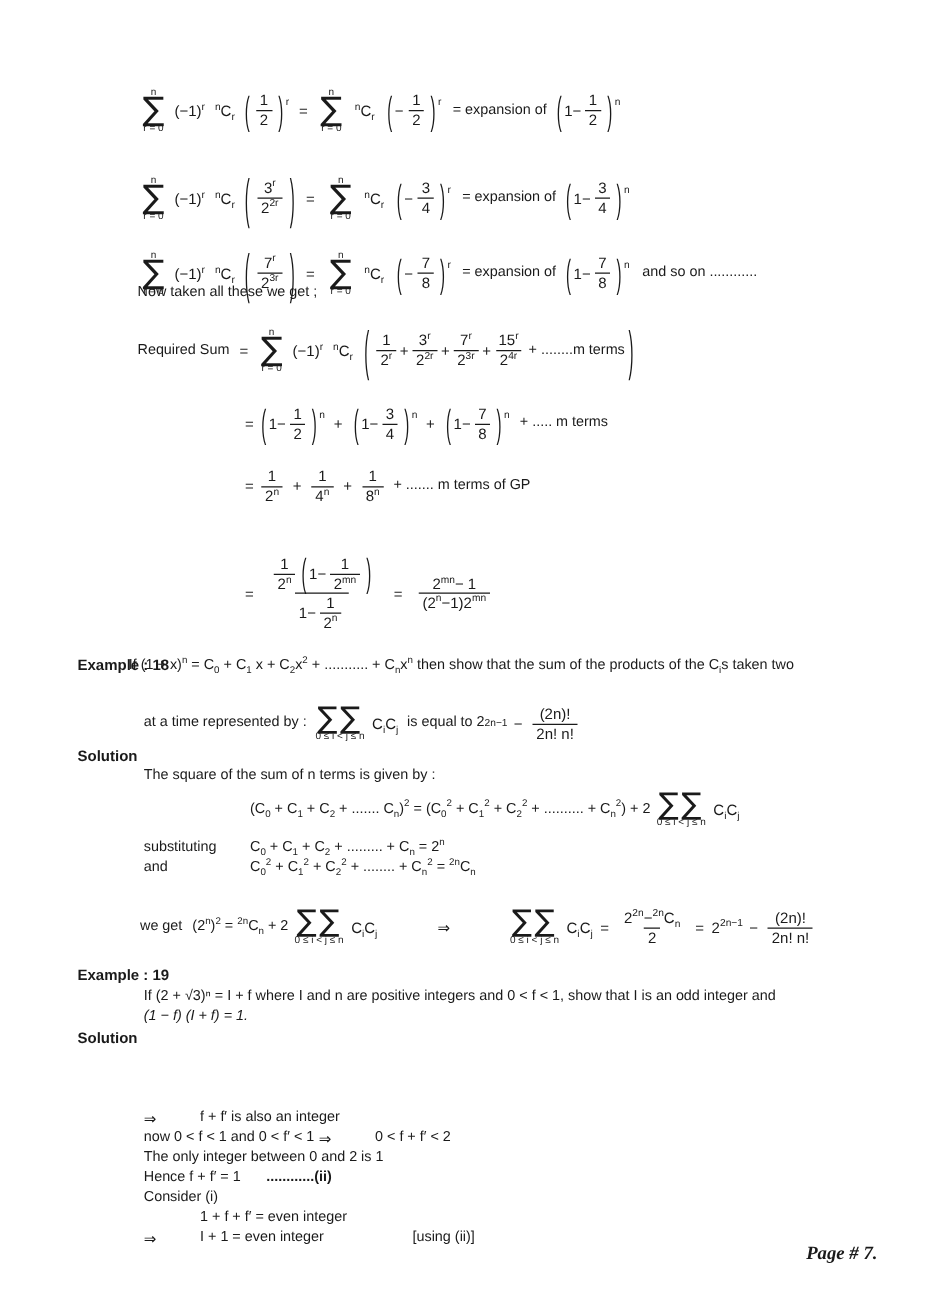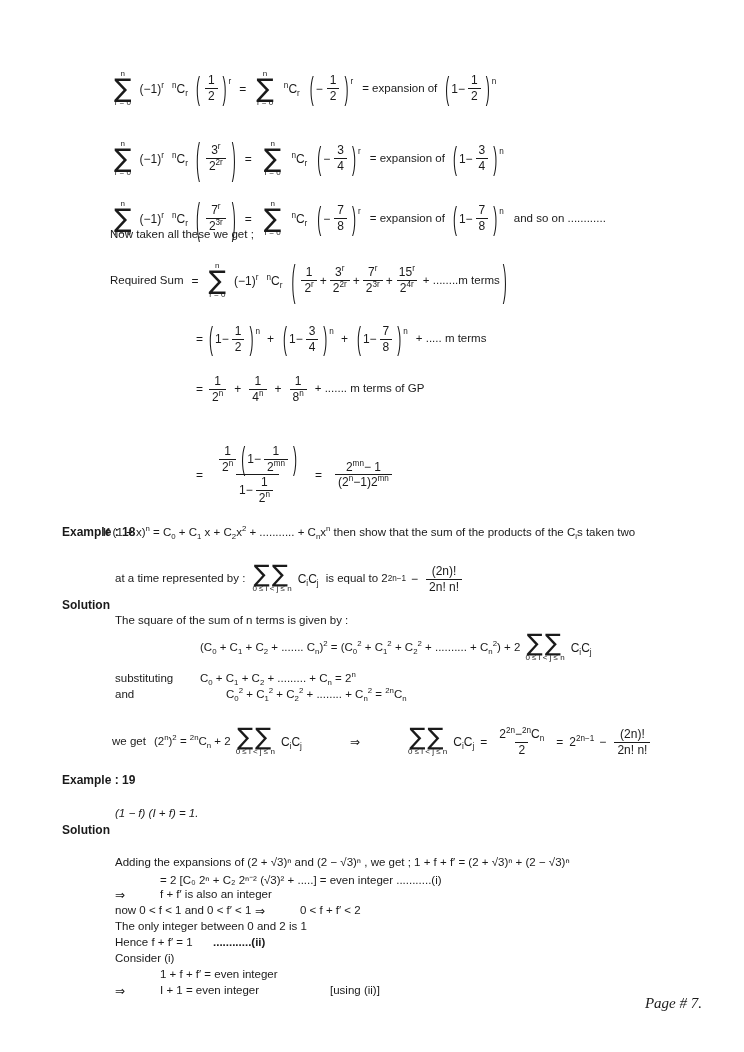--- a/index.html
+++ b/index.html
@@ -106,21 +106,21 @@
   .para {
     position: absolute;
     font-size: 11.5px;
     white-space: nowrap;
   }
   .footer {
     position: absolute;
     right: 42px;
     bottom: 40px;
     font-family: "Liberation Serif", serif;
-    font-weight: normal;
+    font-weight: bold;
     font-style: italic;
     font-size: 15px;
   }
   .imply { font-family: "DejaVu Sans", sans-serif; font-size: 12px; }
 </style>
 </head>
 <body>
 
 <div class="page">
 
@@ -398,21 +398,21 @@
     <span style="margin-left:3px"><span>C</span><sub>i</sub><span>C</span><sub>j</sub></span>
   </div>
 
   <div class="para" style="left:115px; top:672px;">substituting</div>
   <div class="para" style="left:115px; top:688px;">and</div>
 
   <div class="para" style="left:200px; top:672px;">
     <span>C</span><sub>0</sub><span> + C</span><sub>1</sub><span> + C</span><sub>2</sub><span> + ......... + C</span><sub>n</sub><span> = 2</span><sup>n</sup>
   </div>
 
-  <div class="para" style="left:200px; top:688px;margin-left:26px;">
+  <div class="para" style="left:200px; top:688px;">
     <span>C</span><sub>0</sub><sup>2</sup><span> + C</span><sub>1</sub><sup>2</sup><span> + C</span><sub>2</sub><sup>2</sup><span> + ........ + C</span><sub>n</sub><sup>2</sup><span> = </span><sup>2n</sup><span>C</span><sub>n</sub>
   </div>
 
   <div class="mline" style="left:112px; top:728px;">
     <span class="txt">we get</span>
     <span class="txt" style="margin-left:8px"><span>(2</span><sup>n</sup><span>)</span><sup>2</sup><span> = </span><sup>2n</sup><span>C</span><sub>n</sub><span> + 2</span></span>
     <span class="dblsum" style="margin-left:5px">
       <span class="syms">∑∑</span>
       <span class="lim">0 ≤ i &lt; j ≤ n</span>
     </span>
@@ -431,25 +431,24 @@
     <span style="margin:0 6px">=</span>
     <span><span>2</span><sup>2n−1</sup></span>
     <span style="margin:0 5px">−</span>
     <span class="frac">
       <span class="num">(2n)!</span>
       <span class="den">2n! n!</span>
     </span>
   </div>
 
   <div class="heading" style="left:62px; top:773px;">Example : 19</div>
+  <div class="para" style="left:115px; top:791px;">If (2 + √3)ⁿ = I + f where I and n are positive integers and 0 &lt; f &lt; 1, show that I is an odd integer and</div>
   <div class="para" style="left:115px; top:807px;font-style:italic;">(1 − f) (I + f) = 1.</div>
   <div class="heading" style="left:62px; top:823px;">Solution</div>
 
-  <div class="para" style="left:115px; top:856px;">Adding the expansions of (2 + √3)ⁿ and (2 − √3)ⁿ , we get ; 1 + f + f′ = (2 + √3)ⁿ  + (2 − √3)ⁿ</div>
-  <div class="para" style="left:160px; top:872px;">= 2 [C₀ 2ⁿ + C₂ 2ⁿ⁻² (√3)² + .....] = even integer        ...........(i)</div>
   <div class="para imply" style="left:115px; top:888px;">⇒</div>
   <div class="para" style="left:160px; top:888px;">f + f′ is also an integer</div>
   <div class="para" style="left:115px; top:904px;">now 0 &lt; f &lt; 1 and 0 &lt; f′ &lt; 1</div>
   <div class="para imply" style="left:255px; top:904px;">⇒</div>
   <div class="para" style="left:300px; top:904px;">0 &lt; f + f′ &lt; 2</div>
   <div class="para" style="left:115px; top:920px;">The only integer between 0 and 2 is 1</div>
   <div class="para" style="left:115px; top:936px;">Hence f + f′ = 1</div>
   <div class="para" style="left:213px; top:936px;font-weight:bold;">............(ii)</div>
   <div class="para" style="left:115px; top:952px;">Consider (i)</div>
   <div class="para" style="left:160px; top:968px;">1 + f + f′ = even integer</div>

